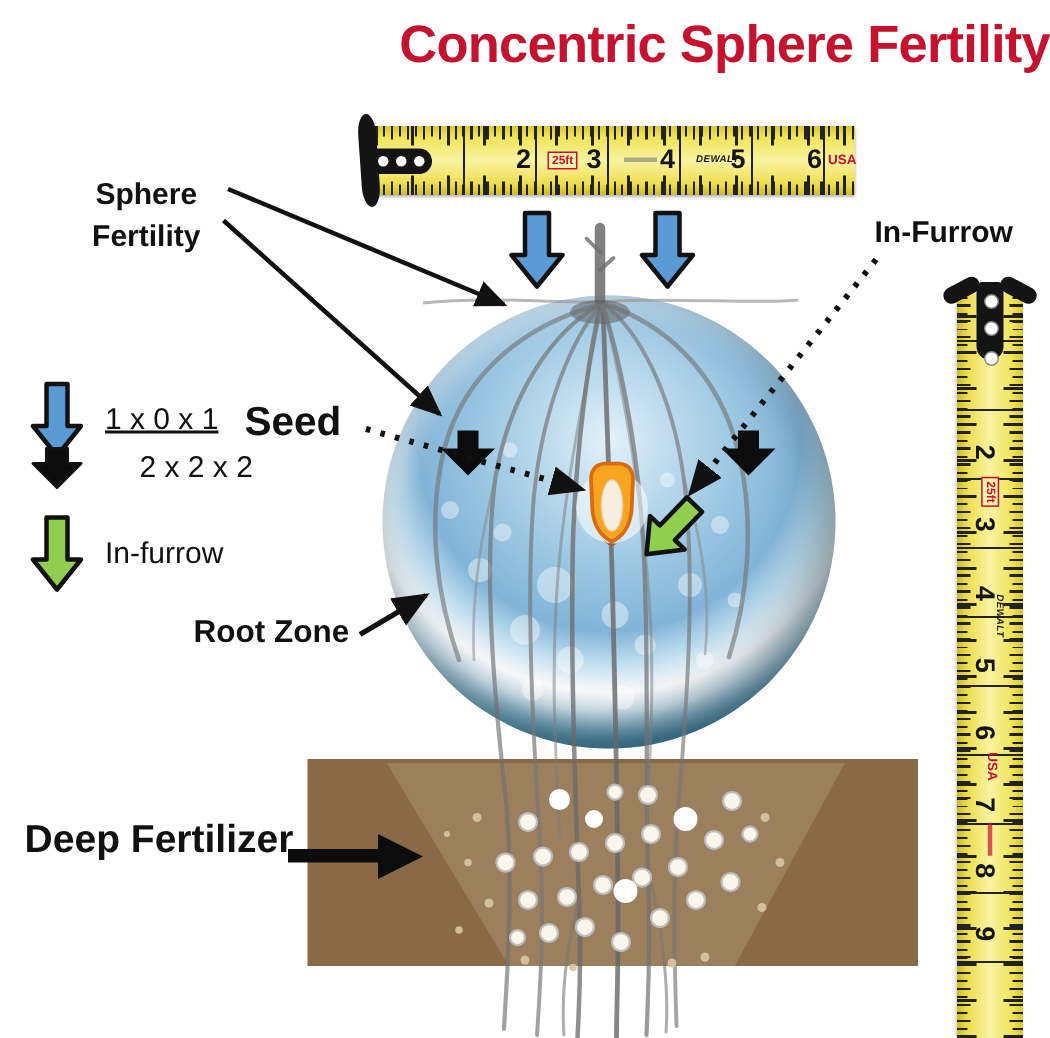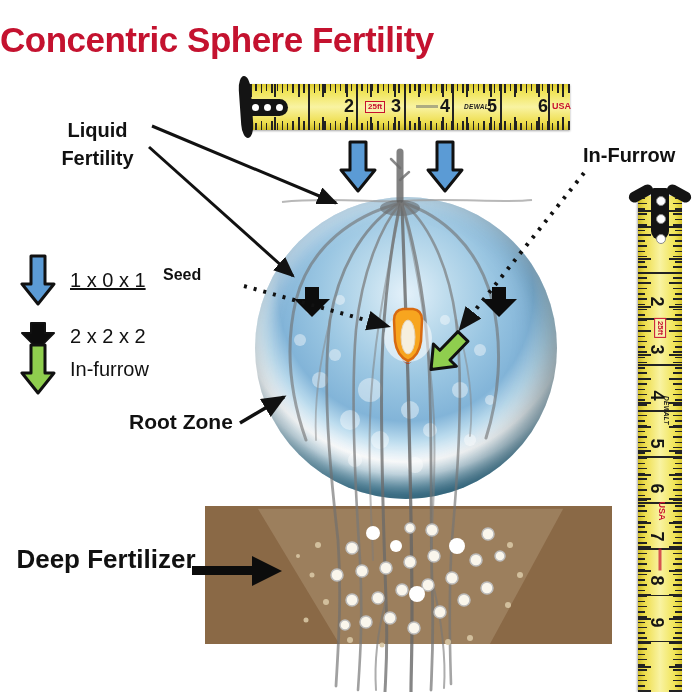--- a/index.html
+++ b/index.html
@@ -1,20 +1,20 @@
 <!DOCTYPE html>
 <html><head>
 <meta charset="utf-8">
 <style>
   html,body{margin:0;padding:0;background:#fff;}
   .canvas{position:relative;width:700px;height:692px;background:#fff;overflow:hidden;
           font-family:"Liberation Sans",sans-serif;color:#111;}
   
-  .title{position:absolute;top:10px;left:0;width:100%;text-align:left;
-         font-size:35px;font-weight:700;letter-spacing:-0.5px;margin-top:10px;}
+  .title{position:absolute;top:10px;left:0;width:100%;text-align:right;
+         font-size:35px;font-weight:700;letter-spacing:-0.5px;}
   
   .lbl{position:absolute;font-weight:700;color:#111;}
   .lbl .ln{display:block;text-align:center;}
   
   .tape-h{position:absolute;left:250px;top:84px;width:320px;height:46px;
           background:linear-gradient(180deg,#d9c72f 0%,#f0e456 16%,#f9f3a2 50%,#eede4e 84%,#cdbb28 100%);
           box-shadow:0 1px 2px rgba(0,0,0,.35);}
   .tape-h .ticks{position:absolute;inset:0;pointer-events:none;background-repeat:repeat-x;
     background-image:
       repeating-linear-gradient(90deg,#222 0 1.3px,transparent 1.3px 5.3px),
@@ -251,42 +251,42 @@
       <path d="M152,126 L336,203" stroke-width="3" marker-end="url(#ah)"></path>
       <path d="M149,147 L293,276" stroke-width="3" marker-end="url(#ah)"></path>
       <path d="M240,423 L284,397" stroke-width="3.5" marker-end="url(#ah)"></path>
       <path d="M244,286 L387,326" stroke-width="4" stroke-dasharray="3 7" marker-end="url(#ahd)"></path>
       <path d="M584,173 L461,328" stroke-width="4" stroke-dasharray="3 7" marker-end="url(#ahd)"></path>
       <polygon points="192,566 252,566 252,556 282,571 252,586 252,575 192,575" fill="#0c0c0c" stroke="none"></polygon>
     </g>
   </svg>
 
   <div class="lbl" style="left:30px;top:116px;width:135px;font-size:20px;line-height:28px;">
-    <span class="ln">Liquid</span>
+    <span class="ln">Sphere</span>
     <span class="ln">Fertility</span>
   </div>
 
   <div class="lbl" style="left:583px;top:144px;font-size:20px;">In-Furrow</div>
 
-  <div class="lbl" style="left:163px;top:266px;font-size:16px;">Seed</div>
+  <div class="lbl" style="left:163px;top:266px;font-size:27px;">Seed</div>
 
   <div class="lbl" style="left:129px;top:410px;font-size:21px;">Root Zone</div>
 
   <div class="lbl" style="left:16px;top:544px;width:180px;font-size:26px;line-height:30px;">
     <span class="ln">Deep Fertilizer</span>
   </div>
 
   <div class="legend-row" style="left:20px;top:253px;height:54px;text-decoration:underline;">
     <svg width="36" height="52" viewBox="0 0 36 52">
       <polygon points="11,2 25,2 25,30 34,30 18,50 2,30 11,30" stroke="#111" stroke-width="3" stroke-linejoin="round" fill="#5b9bd5"></polygon>
     </svg>
     <span class="legend-label">1 x 0 x 1</span>
   </div>
 
-  <div class="legend-row" style="left:20px;top:320px;height:32px;">
+  <div class="legend-row" style="left:20px;top:296px;height:32px;gap:23px;">
     <svg width="36" height="30" viewBox="0 0 36 30">
       <polygon points="11,2 25,2 25,12 34,12 18,28 2,12 11,12" stroke="#111" stroke-width="2" stroke-linejoin="round" fill="#0c0c0c"></polygon>
     </svg>
     <span class="legend-label">2 x 2 x 2</span>
   </div>
 
   <div class="legend-row" style="left:20px;top:342px;height:54px;">
     <svg width="36" height="52" viewBox="0 0 36 52">
       <polygon points="11,2 25,2 25,30 34,30 18,50 2,30 11,30" stroke="#111" stroke-width="3" stroke-linejoin="round" fill="#8fce4e"></polygon>
     </svg>

